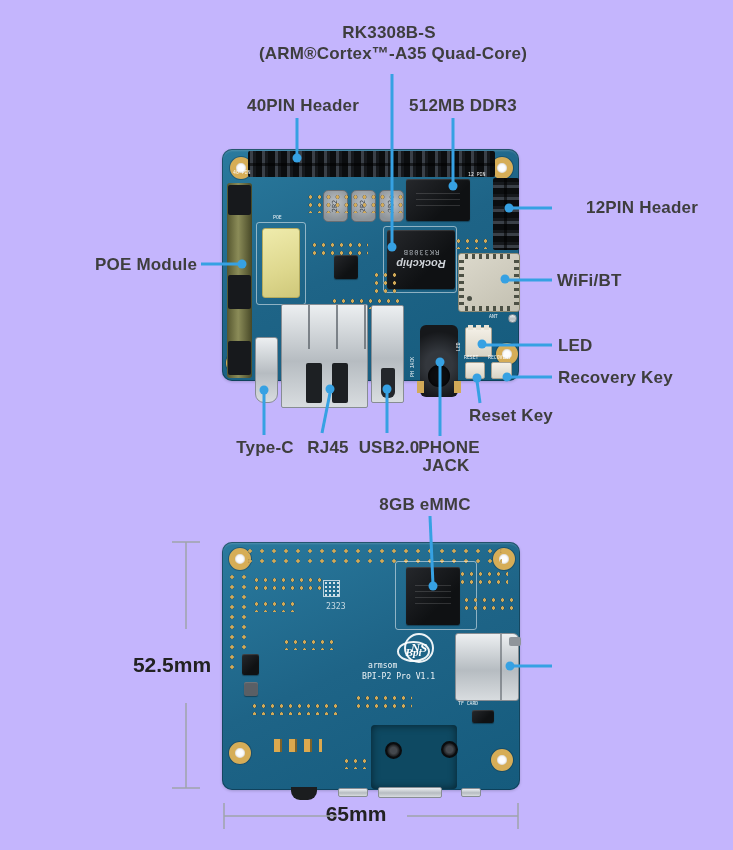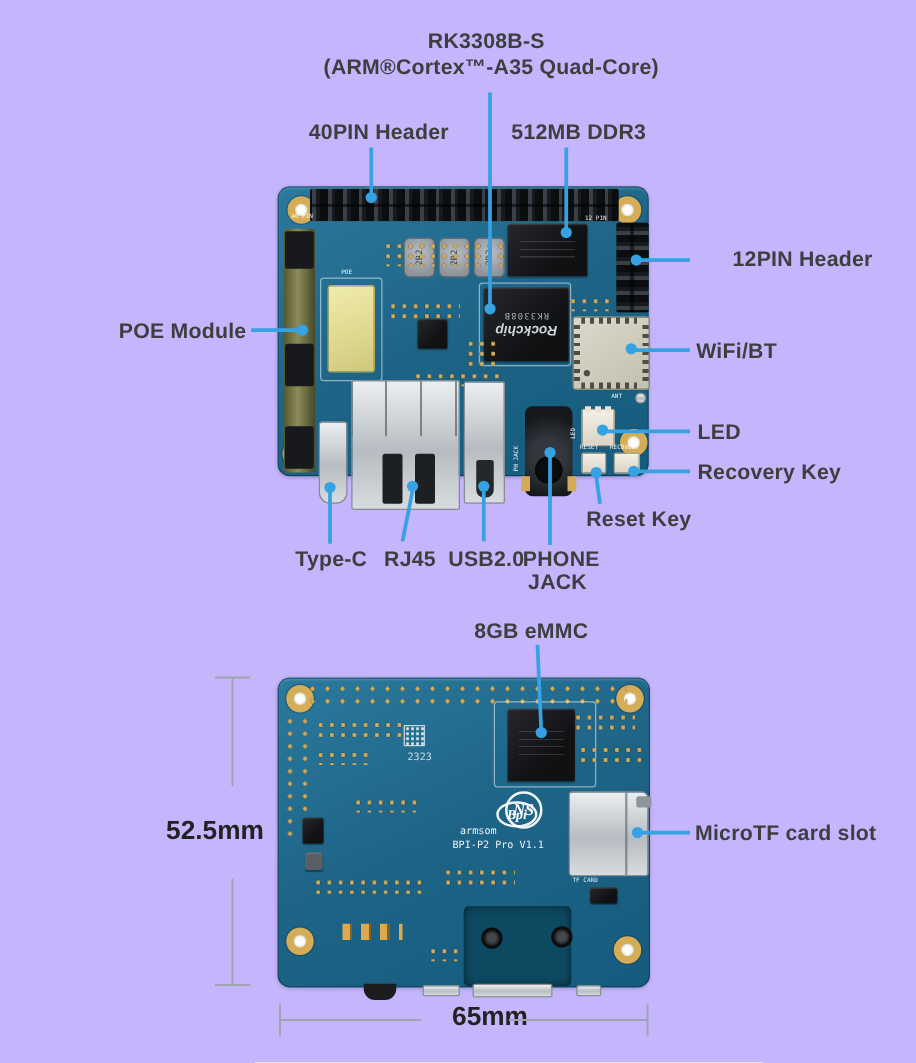--- a/index.html
+++ b/index.html
@@ -87,23 +87,22 @@
   <div class="lbl" style="left:557px;top:271px">WiFi/BT</div>
   <div class="lbl" style="left:558px;top:336px">LED</div>
   <div class="lbl" style="left:558px;top:368px">Recovery Key</div>
   <div class="lbl" style="left:469px;top:406px">Reset Key</div>
   <div class="lbl center" style="left:265px;top:438px">Type-C</div>
   <div class="lbl center" style="left:328px;top:438px">RJ45</div>
   <div class="lbl center" style="left:389px;top:438px">USB2.0</div>
   <div class="lbl center" style="left:449px;top:438px">PHONE</div>
   <div class="lbl center" style="left:446px;top:456px">JACK</div>
   <div class="lbl center" style="left:425px;top:495px">8GB eMMC</div>
-  <div class="lbl" style="left:556px;top:657px">MicroTF card slot</div>
   <div class="dim" style="left:172px;top:653px">52.5mm</div>
-  <div class="dim" style="left:392px;top:802px">65mm</div>
+  <div class="dim" style="left:356px;top:802px">65mm</div>
 
   <div class="board" style="left:222px;top:149px;width:297px;height:232px">
     <div class="hole" style="left:8px;top:8px"></div>
     <div class="hole" style="left:269px;top:8px"></div>
     <div class="hole" style="left:4px;top:203px"></div>
     <div class="hole" style="left:274px;top:194px"></div>
 
     <div class="hdr h40" style="left:26px;top:2px;width:247px;height:26px"></div>
     <span class="silk" style="left:11px;top:21px">40 PIN</span>
     <span class="silk" style="left:246px;top:23px">12 PIN</span>

